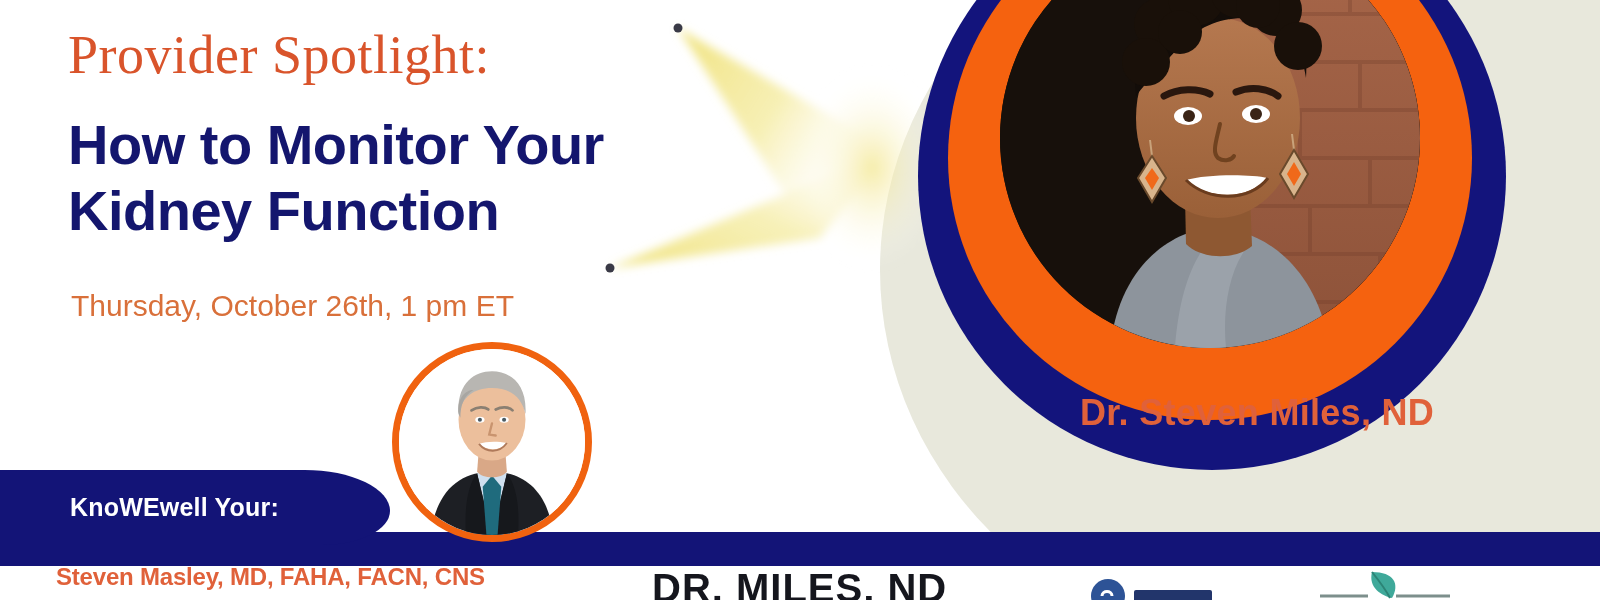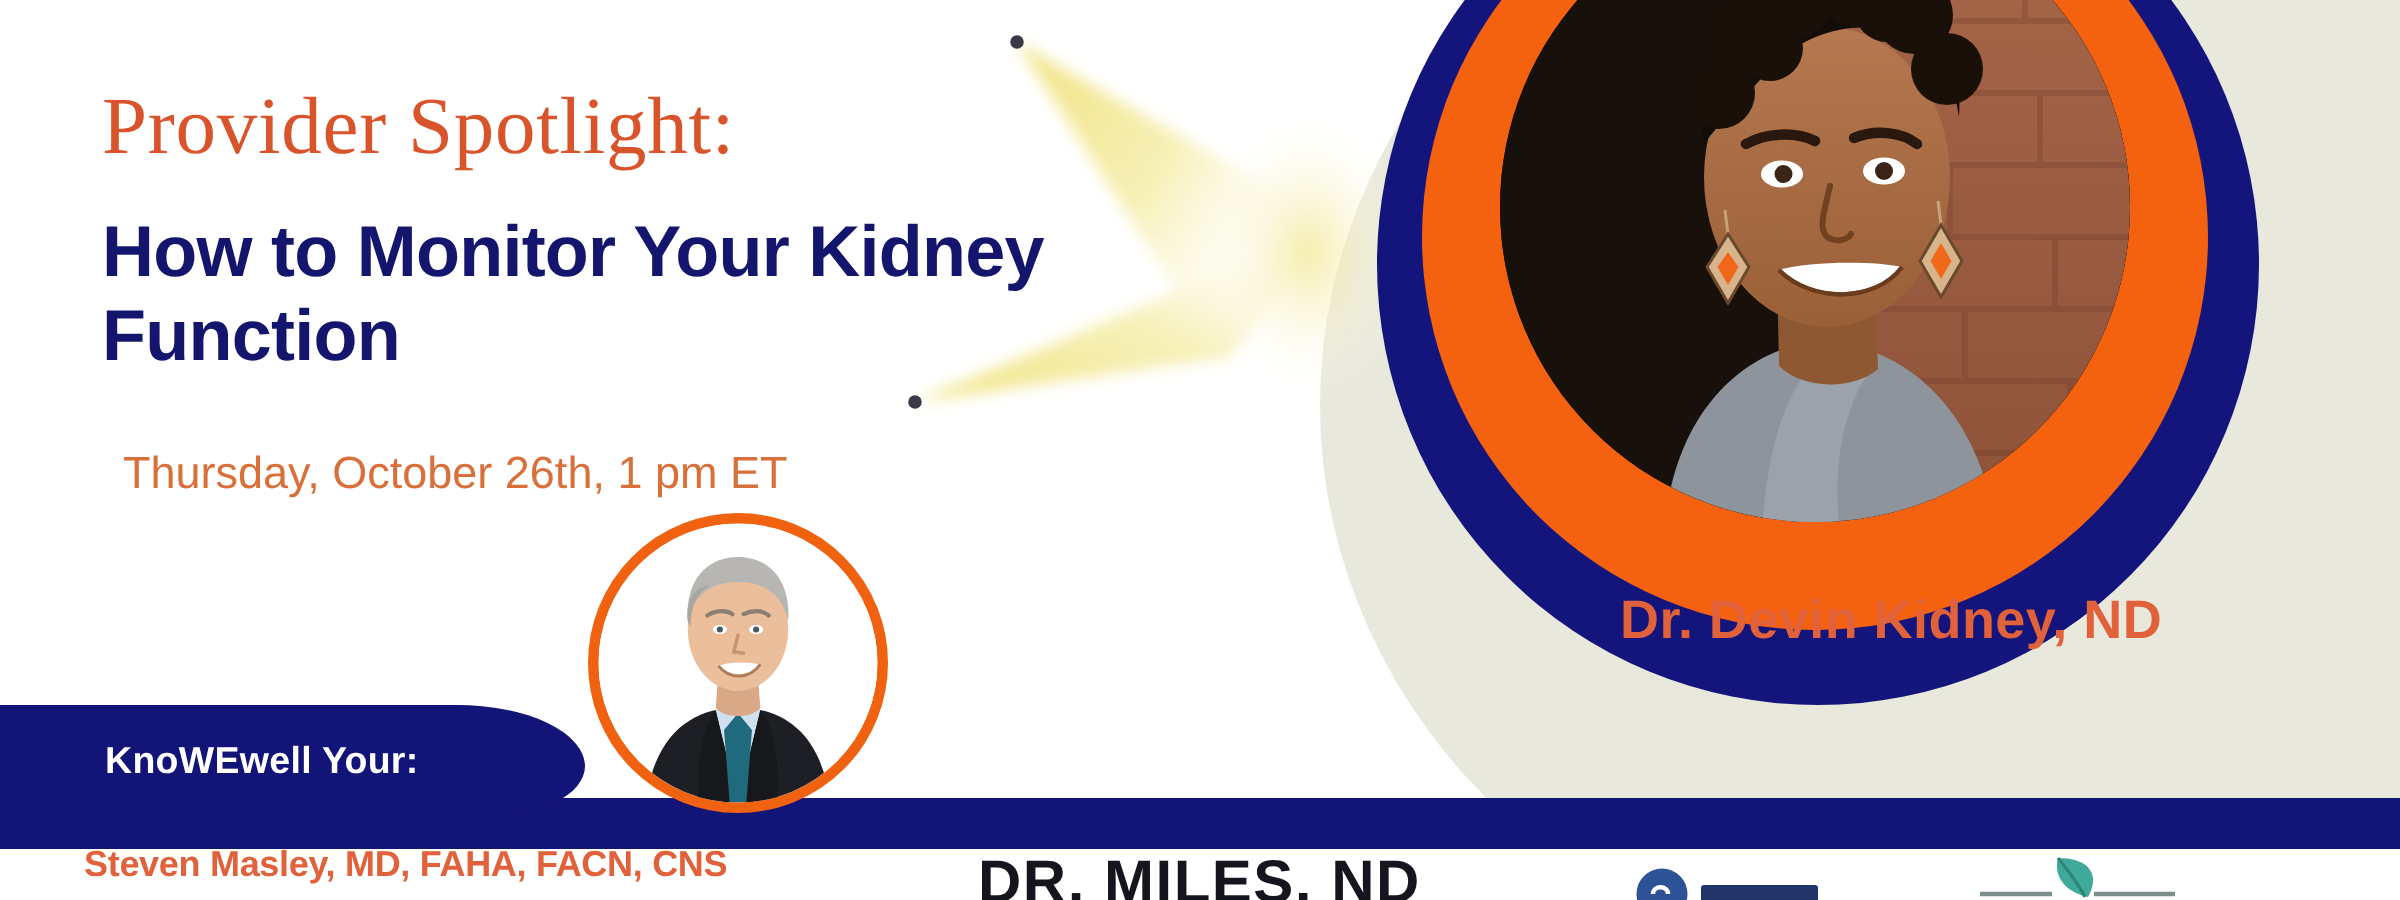--- a/index.html
+++ b/index.html
@@ -40,49 +40,49 @@
     width: 380px;
     height: 330px;
     z-index: 2;
     pointer-events: none;
   }
 
   
   .text-block {
     position: absolute;
     left: 68px;
-    top: 56px;
+    top: 27px;
     width: 760px;
     z-index: 6;
   }
   .eyebrow {
     font-family: "Liberation Serif", serif;
     font-size: 54px;
     line-height: 1.05;
     color: #d9542b;
     letter-spacing: 0.5px;
     margin: 0 0 28px 0;
     font-weight: 400;
   }
   .headline {
     font-family: "Liberation Sans", sans-serif;
     font-weight: bold;
-    font-size: 48px;
+    font-size: 56px;
     line-height: 1.18;
     color: #14166e;
     letter-spacing: -0.5px;
     margin: 0 0 44px 0;
     max-width: 700px;
   }
   .datetime {
     font-family: "Liberation Sans", sans-serif;
     font-size: 30px;
     line-height: 1.2;
     color: #d9703a;
-    margin: 14px;
+    margin: 3px;
     font-weight: 400;
   }
 
   
   .host-banner {
     position: absolute;
     left: -30px;
     top: 470px;
     width: 420px;
     height: 75px;
@@ -343,21 +343,21 @@
         <line x1="150" y1="212" x2="152" y2="228" stroke="#c8a27a" stroke-width="2"></line>
         <polygon points="152,228 166,250 152,274 138,250" fill="#d8b48c" stroke="#6a4a2c" stroke-width="2"></polygon>
         <polygon points="152,240 159,250 152,262 145,250" fill="#f0691a"></polygon>
         <line x1="292" y1="206" x2="294" y2="222" stroke="#c8a27a" stroke-width="2"></line>
         <polygon points="294,222 308,246 294,270 280,246" fill="#d8b48c" stroke="#6a4a2c" stroke-width="2"></polygon>
         <polygon points="294,234 301,246 294,258 287,246" fill="#f0691a"></polygon>
       </g>
     </svg>
   </div>
 
-  <div class="speaker-name">Dr. Devin Kidney, ND</div>
+  <div class="speaker-name">Dr. Steven Miles, ND</div>
 
   <div class="host-banner">
     <span class="host-banner-label">KnoWEwell Your:</span>
   </div>
 
   <div class="host-portrait">
     <svg viewBox="0 0 200 200" xmlns="http://www.w3.org/2000/svg">
       <rect x="0" y="0" width="200" height="200" fill="#ffffff"></rect>
 
       <path d="M34,200 C40,150 68,132 100,132 C132,132 160,150 166,200 Z" fill="#1d1f24"></path>

